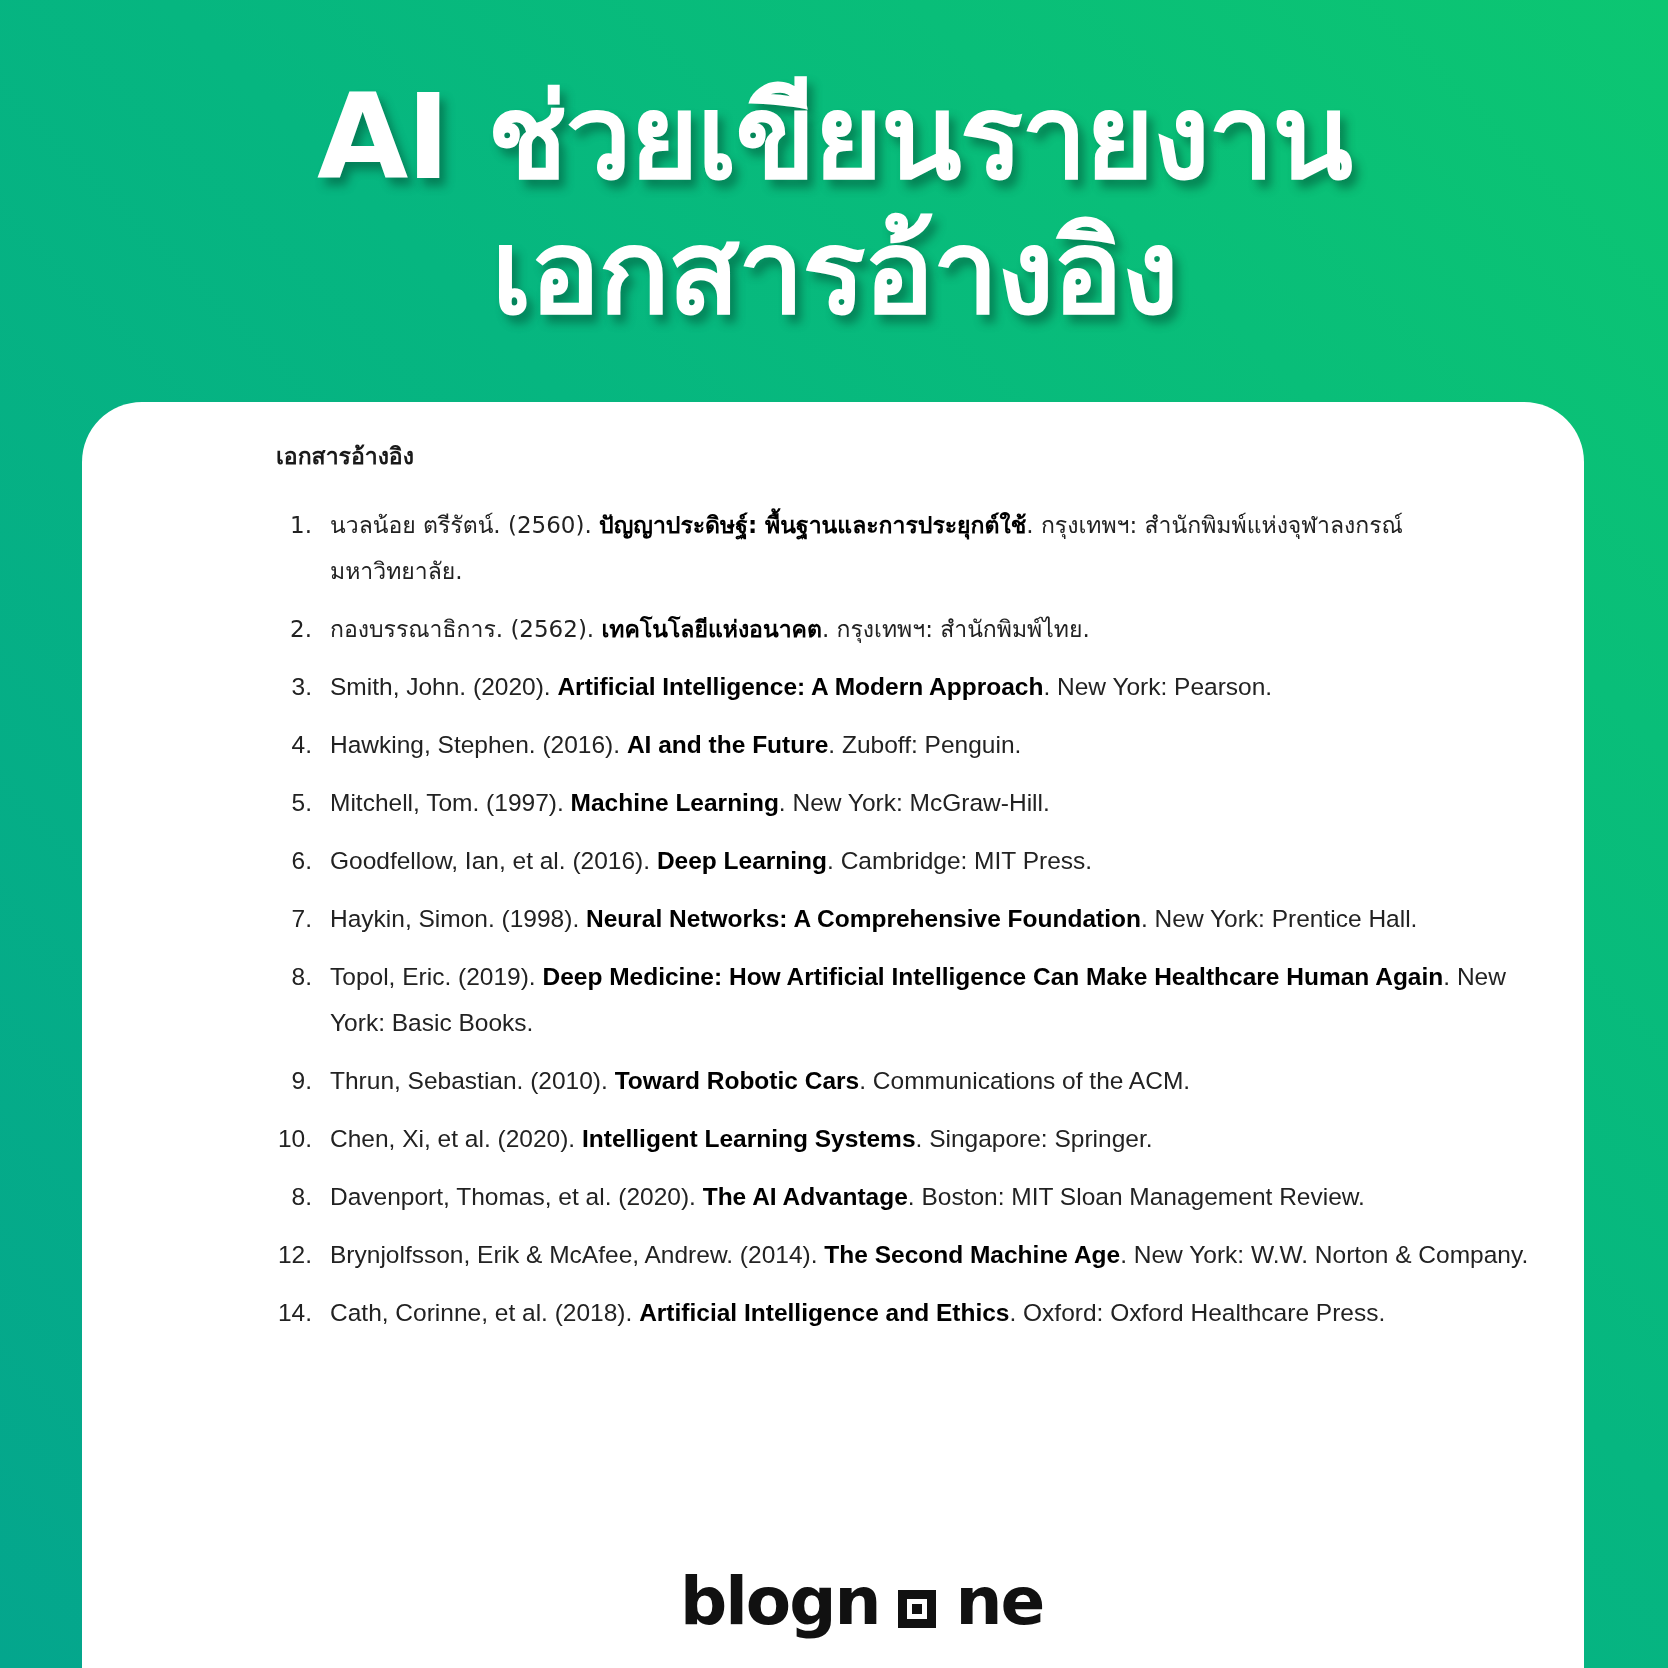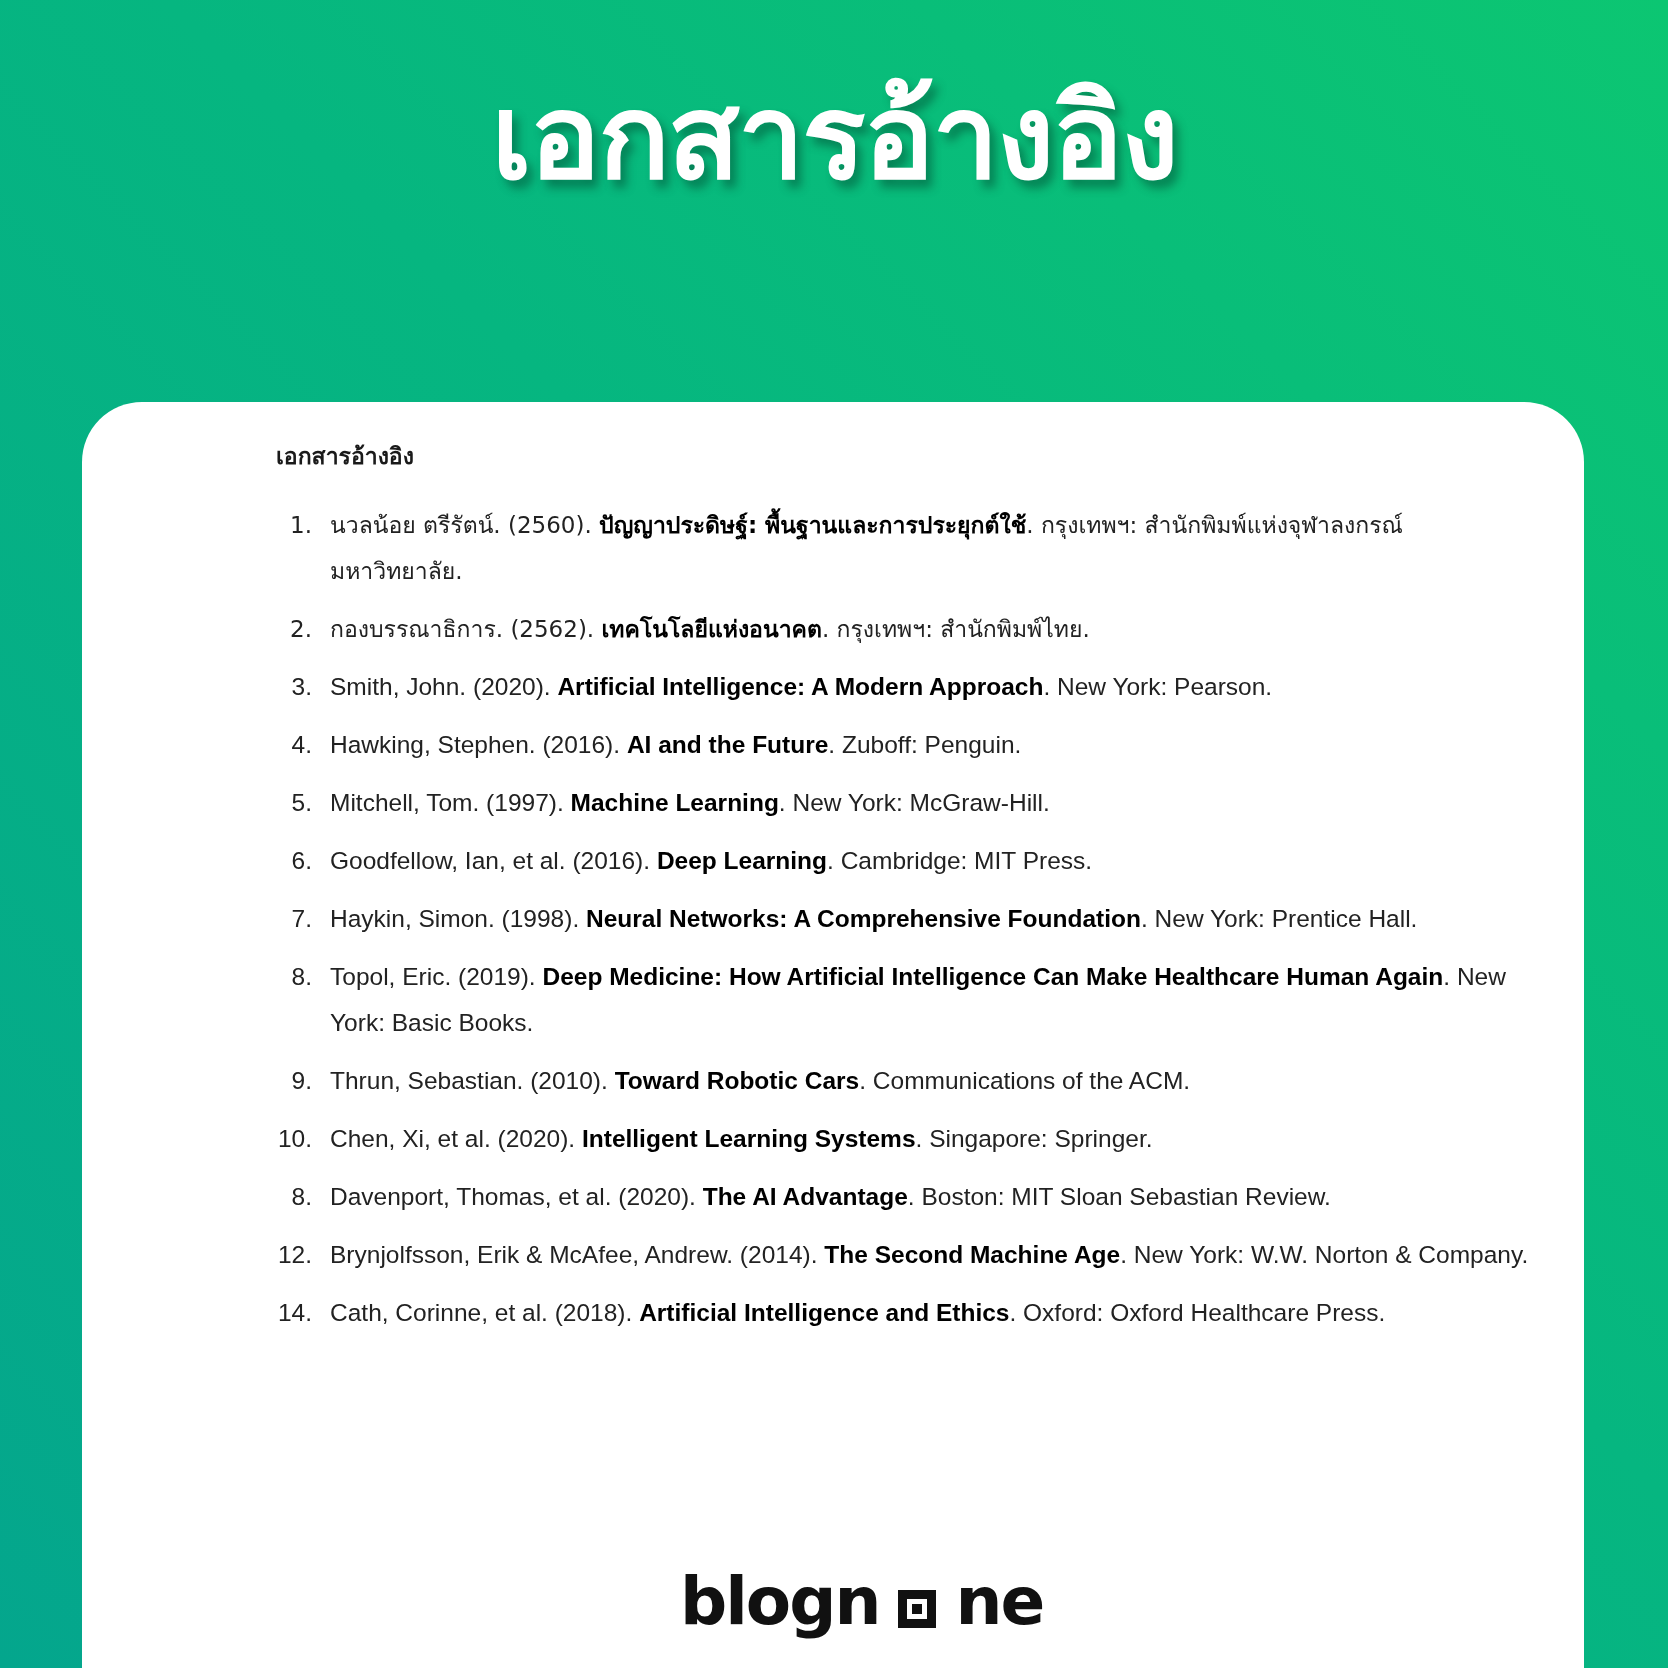--- a/index.html
+++ b/index.html
@@ -54,37 +54,38 @@
       content: ""; position: absolute; left: 9px; top: 9px; width: 20px; height: 20px; background: #fff;
     }
     .logo .o-box::after {
       content: ""; position: absolute; left: 14px; top: 14px; width: 10px; height: 10px; background: #111;
     }
   </style>
 </head>
 <body>
 
 <div class="headline">
+  <div>AI ช่วยเขียนรายงาน</div>
   <div>เอกสารอ้างอิง</div>
 </div>
 
 <div class="card">
   <div class="ref-title">เอกสารอ้างอิง</div>
   <ol class="ref-list">
     <li class="ref-item thai"><span class="ref-num">1.</span><span>นวลน้อย ตรีรัตน์. (2560). </span><b>ปัญญาประดิษฐ์: พื้นฐานและการประยุกต์ใช้</b><span>. กรุงเทพฯ: สำนักพิมพ์แห่งจุฬาลงกรณ์มหาวิทยาลัย.</span></li>
     <li class="ref-item thai"><span class="ref-num">2.</span><span>กองบรรณาธิการ. (2562). </span><b>เทคโนโลยีแห่งอนาคต</b><span>. กรุงเทพฯ: สำนักพิมพ์ไทย.</span></li>
     <li class="ref-item"><span class="ref-num">3.</span><span>Smith, John. (2020). </span><b>Artificial Intelligence: A Modern Approach</b><span>. New York: Pearson.</span></li>
     <li class="ref-item"><span class="ref-num">4.</span><span>Hawking, Stephen. (2016). </span><b>AI and the Future</b><span>. Zuboff: Penguin.</span></li>
     <li class="ref-item"><span class="ref-num">5.</span><span>Mitchell, Tom. (1997). </span><b>Machine Learning</b><span>. New York: McGraw-Hill.</span></li>
     <li class="ref-item"><span class="ref-num">6.</span><span>Goodfellow, Ian, et al. (2016). </span><b>Deep Learning</b><span>. Cambridge: MIT Press.</span></li>
     <li class="ref-item"><span class="ref-num">7.</span><span>Haykin, Simon. (1998). </span><b>Neural Networks: A Comprehensive Foundation</b><span>. New York: Prentice Hall.</span></li>
     <li class="ref-item"><span class="ref-num">8.</span><span>Topol, Eric. (2019). </span><b>Deep Medicine: How Artificial Intelligence Can Make Healthcare Human Again</b><span>. New York: Basic Books.</span></li>
     <li class="ref-item"><span class="ref-num">9.</span><span>Thrun, Sebastian. (2010). </span><b>Toward Robotic Cars</b><span>. Communications of the ACM.</span></li>
     <li class="ref-item"><span class="ref-num">10.</span><span>Chen, Xi, et al. (2020). </span><b>Intelligent Learning Systems</b><span>. Singapore: Springer.</span></li>
-    <li class="ref-item"><span class="ref-num">8.</span><span>Davenport, Thomas, et al. (2020). </span><b>The AI Advantage</b><span>. Boston: MIT Sloan Sebastian Review.</span></li>
+    <li class="ref-item"><span class="ref-num">8.</span><span>Davenport, Thomas, et al. (2020). </span><b>The AI Advantage</b><span>. Boston: MIT Sloan Management Review.</span></li>
     <li class="ref-item"><span class="ref-num">12.</span><span>Brynjolfsson, Erik &amp; McAfee, Andrew. (2014). </span><b>The Second Machine Age</b><span>. New York: W.W. Norton &amp; Company.</span></li>
     <li class="ref-item"><span class="ref-num">14.</span><span>Cath, Corinne, et al. (2018). </span><b>Artificial Intelligence and Ethics</b><span>. Oxford: Oxford Healthcare Press.</span></li>
   </ol>
 </div>
 
 <div class="logo">
   <span>blogn</span>
   <span class="o-box"></span>
   <span>ne</span>
 </div>

